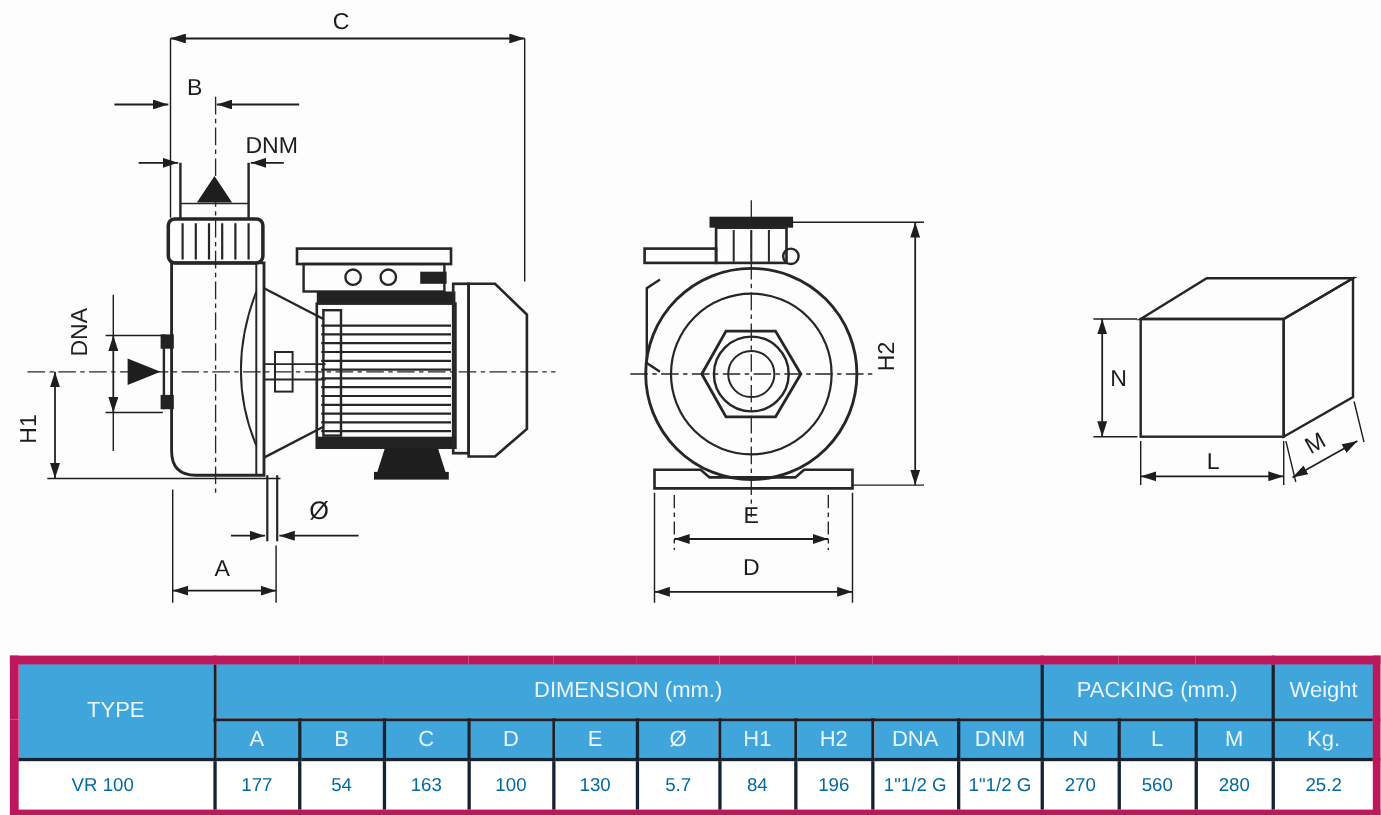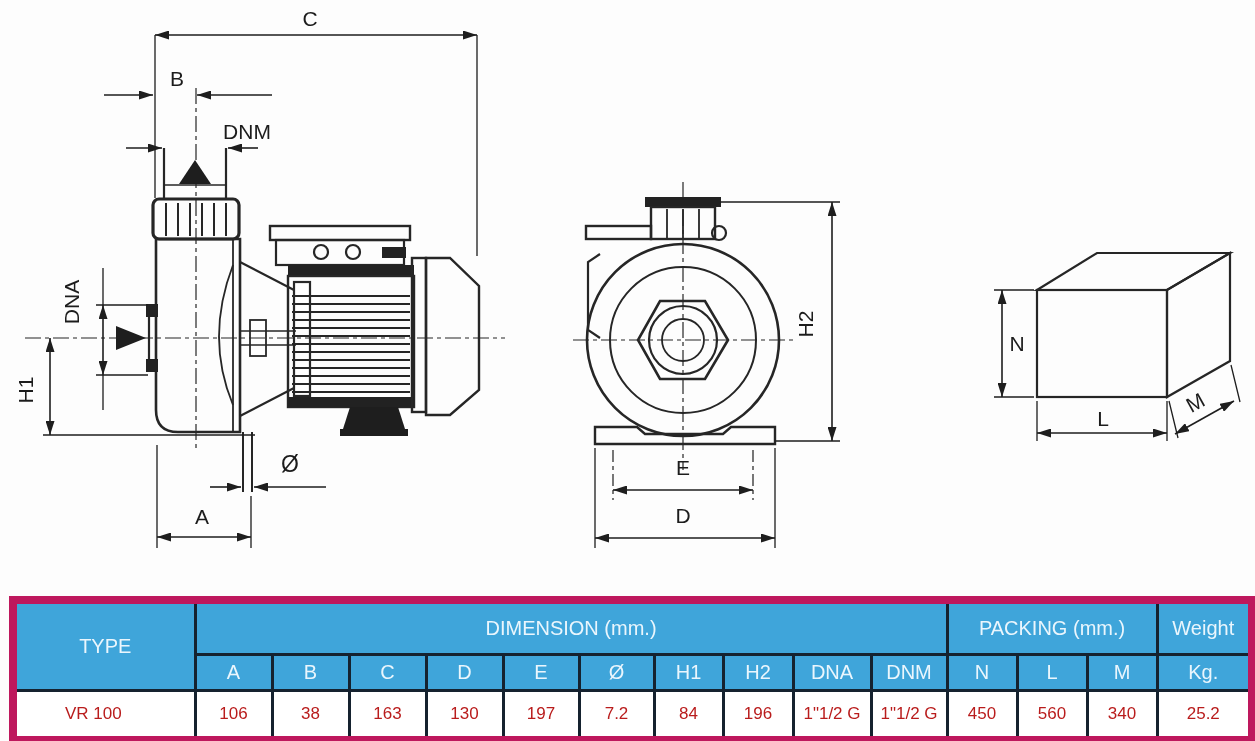--- a/index.html
+++ b/index.html
@@ -17,21 +17,21 @@
   svg .lbl{font-size:21px}
   
   .spec-table{position:absolute;left:9px;top:596px;width:1238px;
     border-collapse:collapse;table-layout:fixed;
     border:8px solid #be185d}
   .spec-table th,.spec-table td{border:3px solid var(--border);overflow:hidden;white-space:nowrap}
   .spec-table th{background:var(--blue);color:#eaf6fd;font-weight:400;
     font-size:20px;text-align:center;vertical-align:middle}
   .row-top th{height:54px}
   .row-sub th{height:36px}
-  .row-data td{height:50px;background:#fff;color:#b91c1c;font-size:17px;
+  .row-data td{height:50px;background:#fff;color:#0369a1;font-size:17px;
     text-align:center;vertical-align:middle}
   .row-data td.type-cell{text-align:left;padding-left:48px}
 </style>
 </head>
 <body>
 
 <div class="stage">
 
   <svg class="drawing" viewBox="0 0 1255 590" xmlns="http://www.w3.org/2000/svg">
     <defs>
@@ -214,30 +214,30 @@
       <th>H2</th>
       <th>DNA</th>
       <th>DNM</th>
       <th>N</th>
       <th>L</th>
       <th>M</th>
       <th>Kg.</th>
     </tr>
     <tr class="row-data">
       <td class="type-cell">VR 100</td>
-      <td>106</td>
-      <td>38</td>
+      <td>177</td>
+      <td>54</td>
       <td>163</td>
+      <td>100</td>
       <td>130</td>
-      <td>197</td>
-      <td>7.2</td>
+      <td>5.7</td>
       <td>84</td>
       <td>196</td>
       <td>1"1/2 G</td>
       <td>1"1/2 G</td>
-      <td>450</td>
+      <td>270</td>
       <td>560</td>
-      <td>340</td>
+      <td>280</td>
       <td>25.2</td>
     </tr>
   </tbody>
     </table>
 </div>
 
 </body></html>

